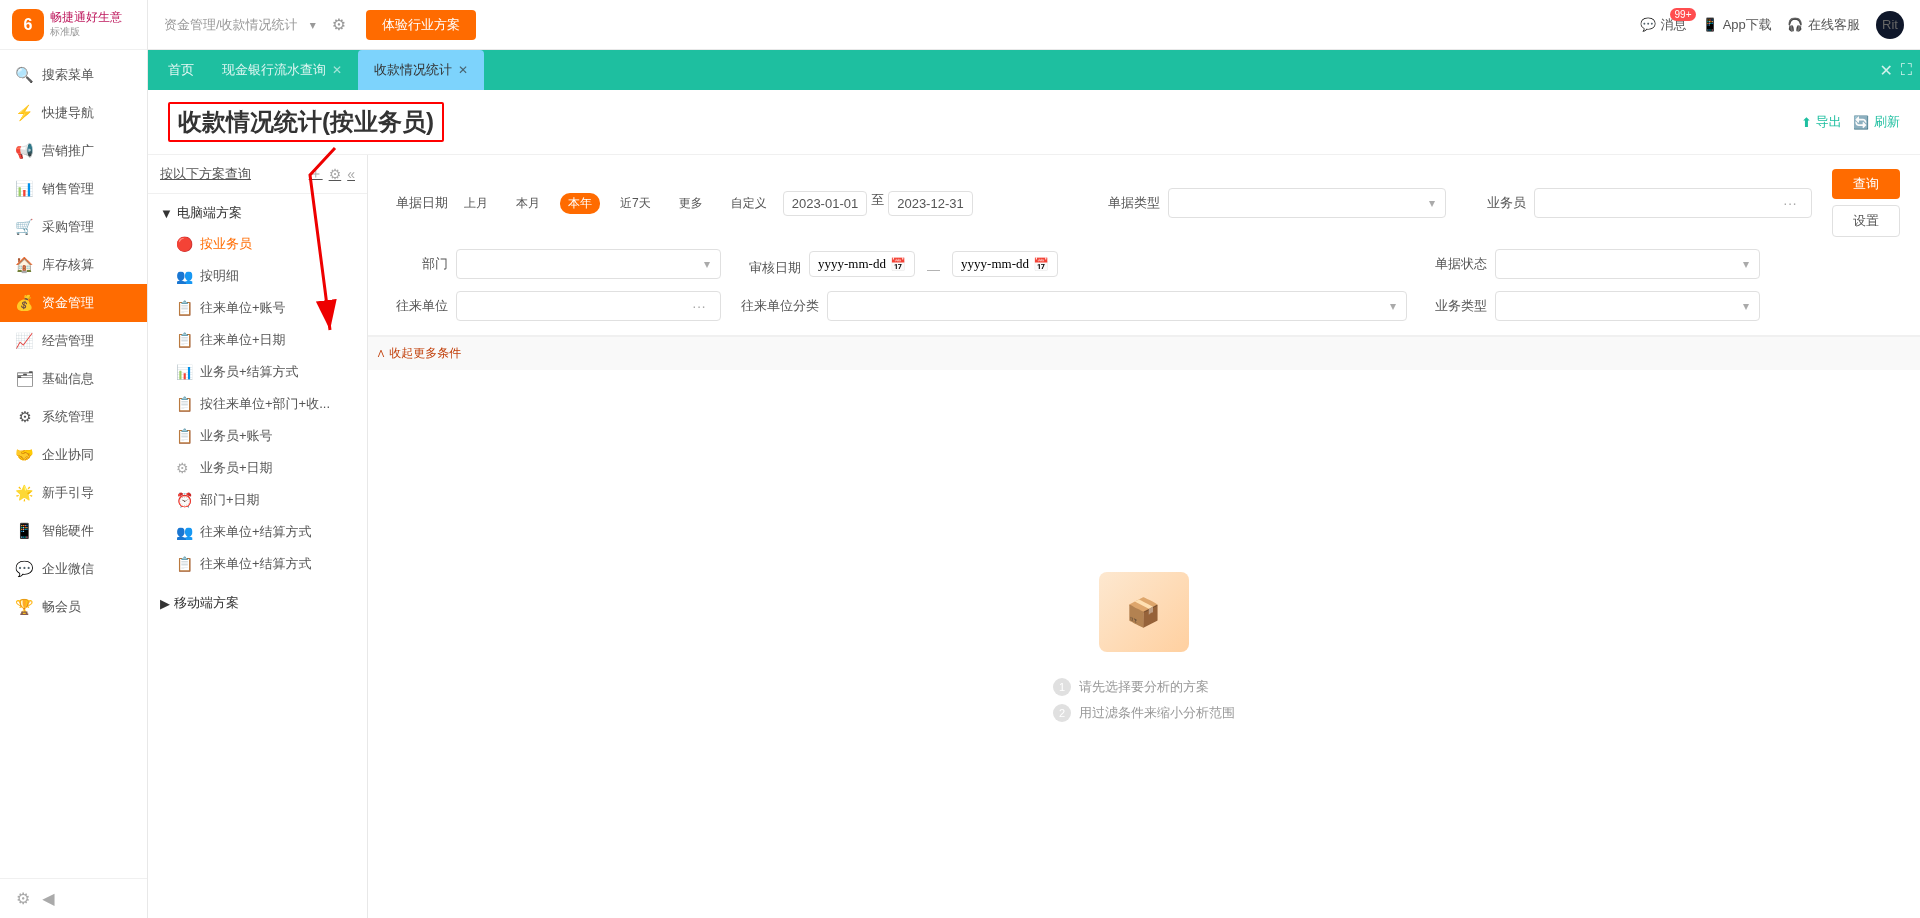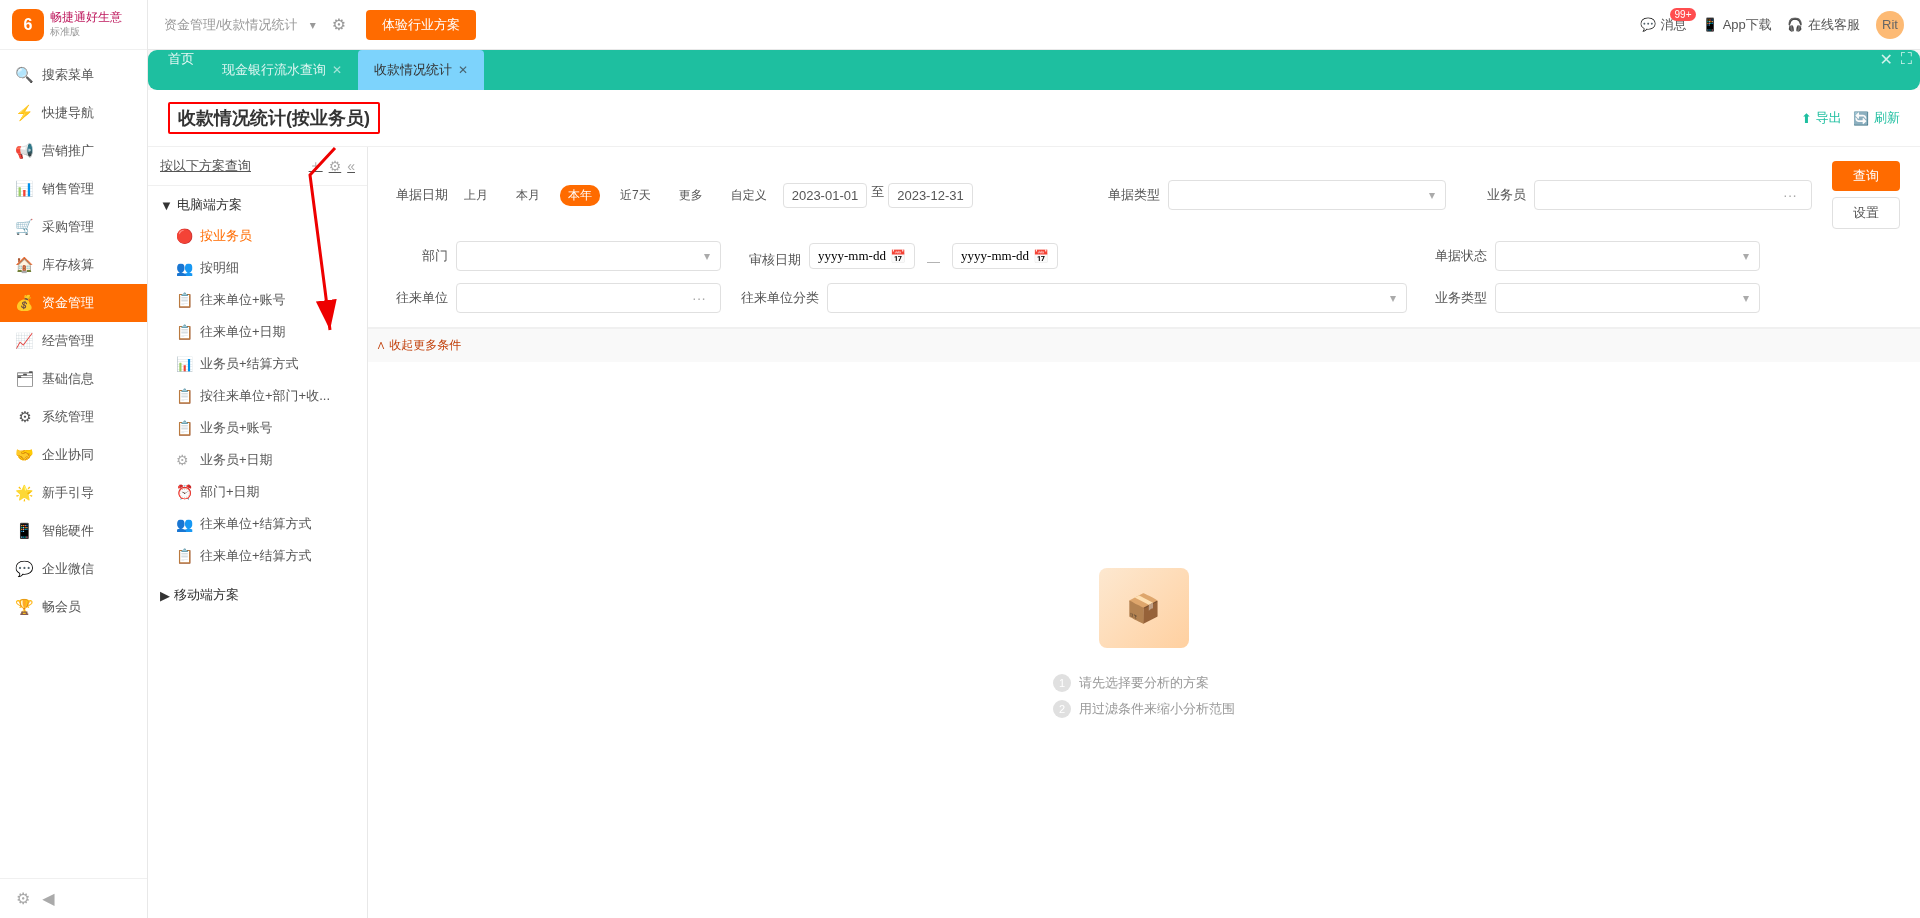--- a/index.html
+++ b/index.html
@@ -72,30 +72,29 @@
     .topbar-trial-btn {
       background: #ff6b00; color: #fff;
       border: none; border-radius: 4px;
       padding: 6px 16px; font-size: 13px;
       cursor: pointer; margin-left: 8px;
     }
     .topbar-right { margin-left: auto; display: flex; align-items: center; gap: 16px; }
     .topbar-msg { position: relative; cursor: pointer; color: #555; font-size: 13px; display: flex; align-items: center; gap: 4px; }
     .badge { background: #ff4d4f; color: #fff; font-size: 10px; border-radius: 10px; padding: 1px 5px; position: absolute; top: -8px; right: -10px; }
     .topbar-app, .topbar-service { color: #555; font-size: 13px; cursor: pointer; display: flex; align-items: center; gap: 4px; }
-    .topbar-user { background: #fdba74; border-radius: 50%; width: 28px; height: 28px; display: flex; align-items: center; justify-content: center; font-size: 12px; color: #666; cursor: pointer; }
+    .topbar-user { background: #0f172a; border-radius: 50%; width: 28px; height: 28px; display: flex; align-items: center; justify-content: center; font-size: 12px; color: #666; cursor: pointer; }
 
     
     .tabbar {
       background: #1ebfa0;
       display: flex;
-      align-items: flex-start;
+      align-items: center;
       height: 40px;
       padding: 0 8px;
-      border-radius: 9px;
     }
     .tab {
       padding: 0 16px;
       height: 40px;
       display: flex; align-items: center;
       cursor: pointer;
       color: rgba(255,255,255,0.85);
       font-size: 13px;
       gap: 6px;
       border-radius: 4px 4px 0 0;
@@ -111,21 +110,21 @@
 
     
     .page-header {
       background: #fff;
       padding: 12px 20px;
       display: flex;
       align-items: center;
       border-bottom: 1px solid #f0f0f0;
     }
     .page-title {
-      font-size: 18px;
+      font-size: 24px;
       font-weight: bold;
       color: #333;
       border: 2px solid #ff0000;
       padding: 2px 8px;
       border-radius: 2px;
     }
     .page-actions { margin-left: auto; display: flex; gap: 12px; align-items: center; }
     .action-btn {
       display: flex; align-items: center; gap: 4px;
       color: #1ebfa0; font-size: 13px; cursor: pointer;

